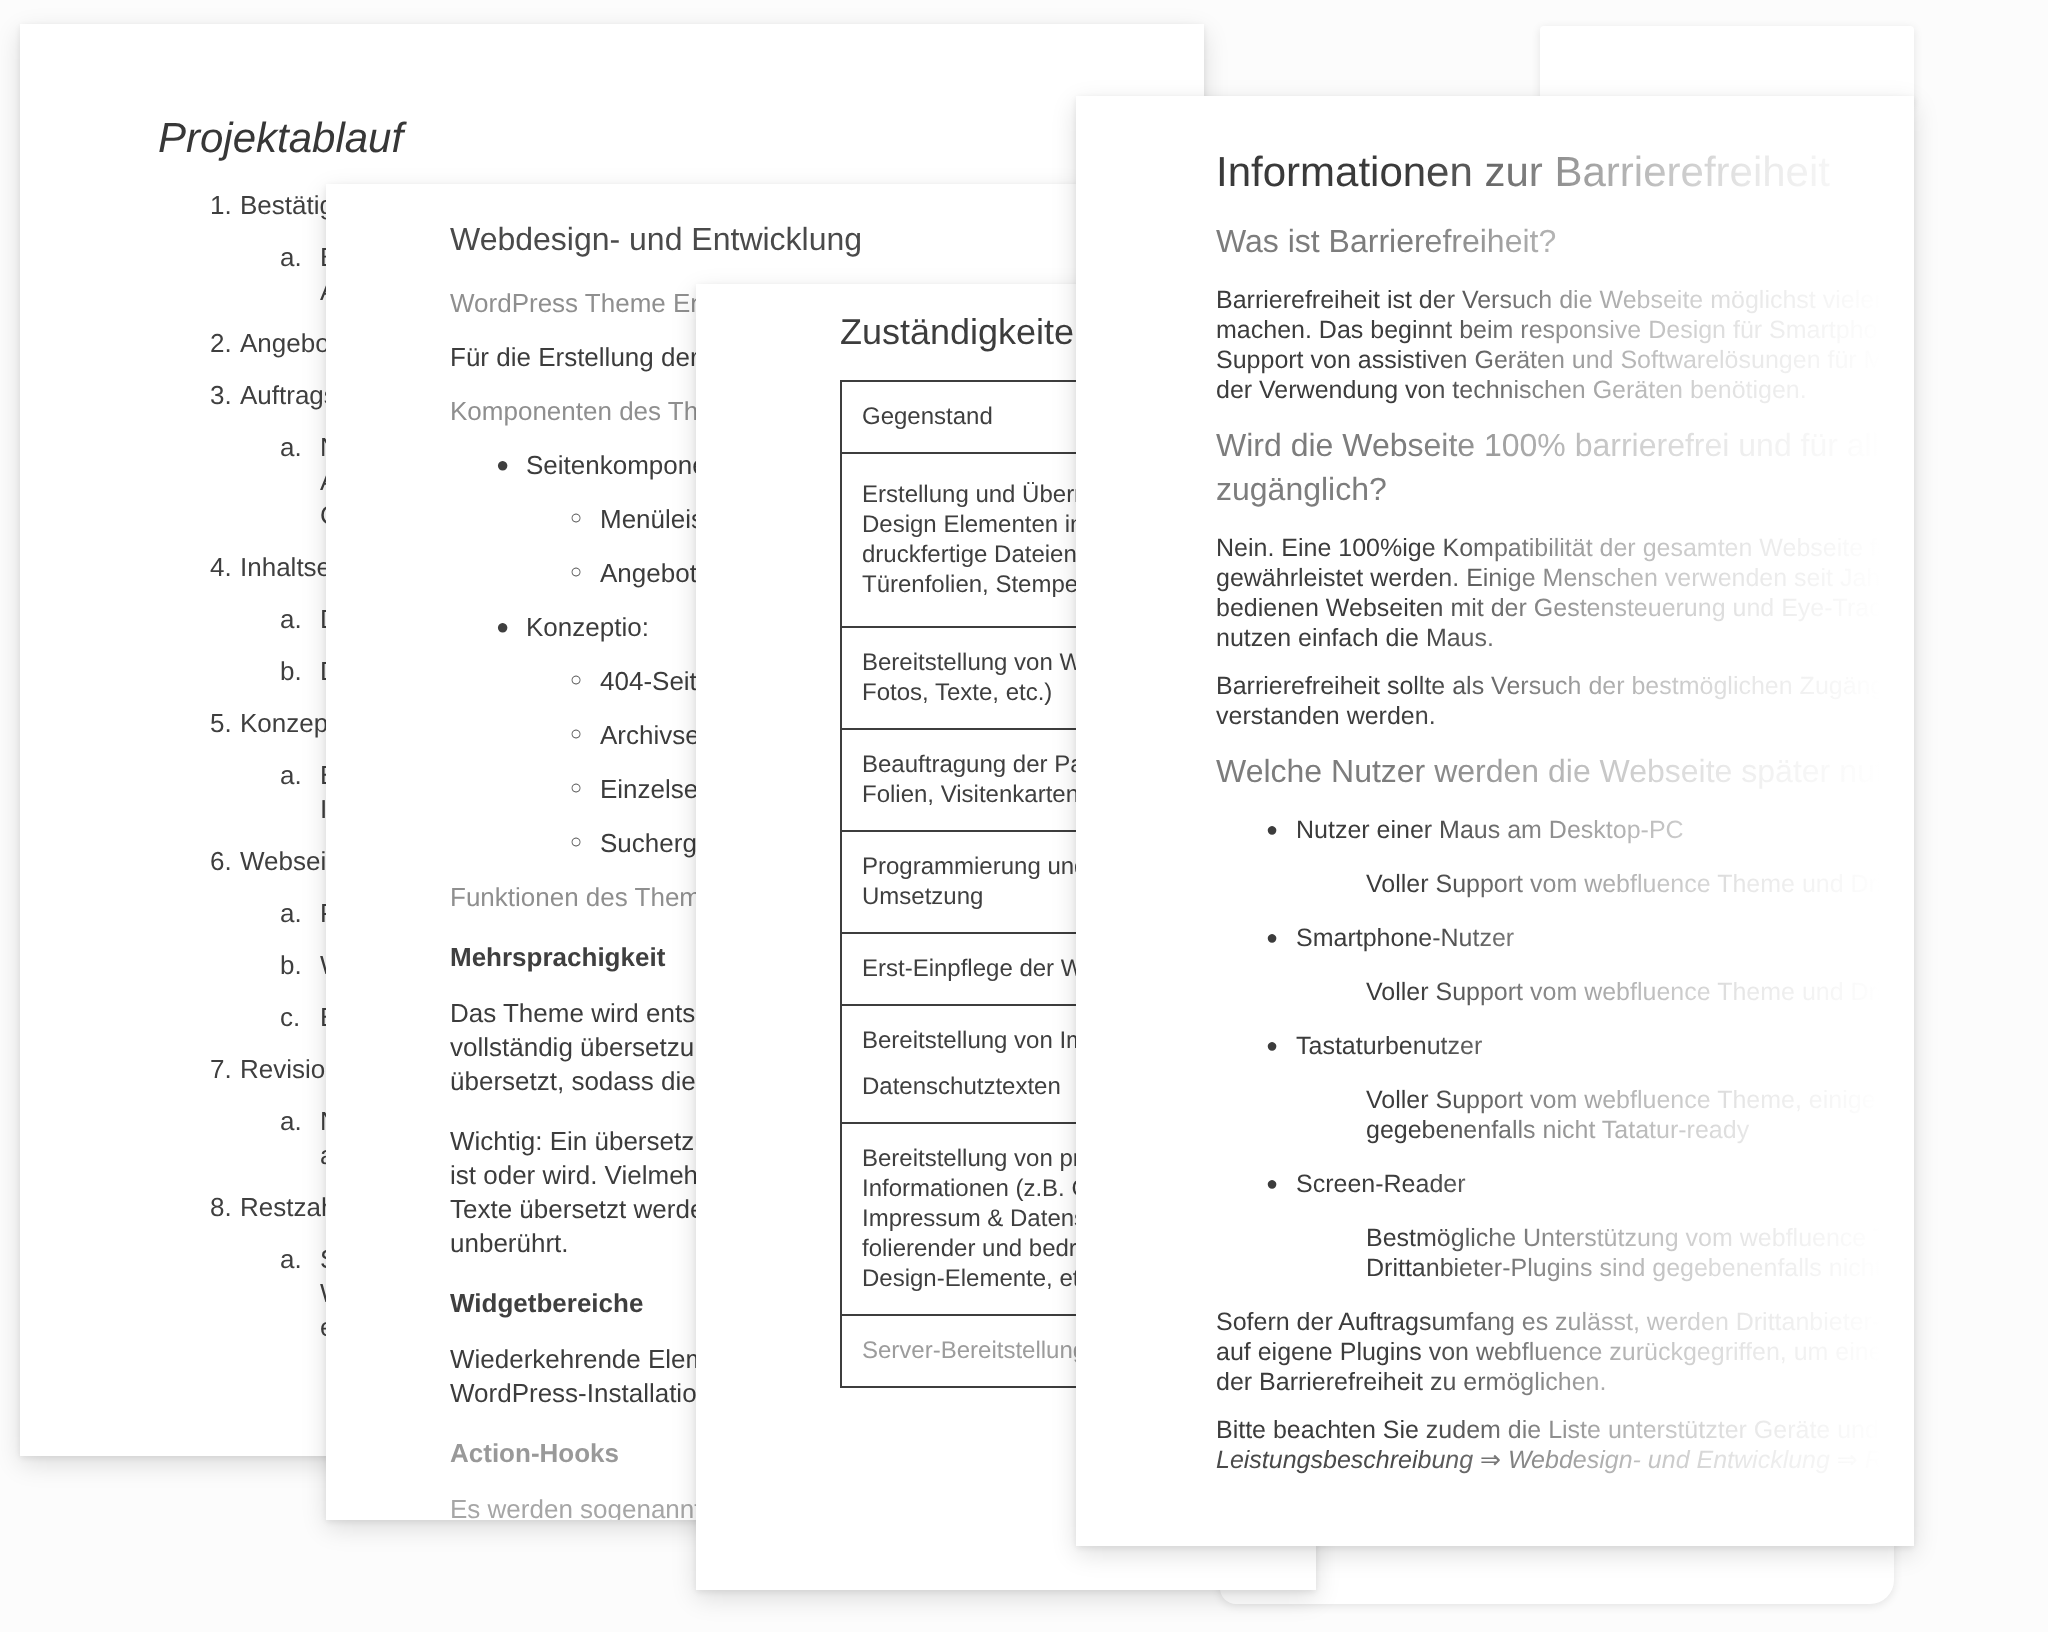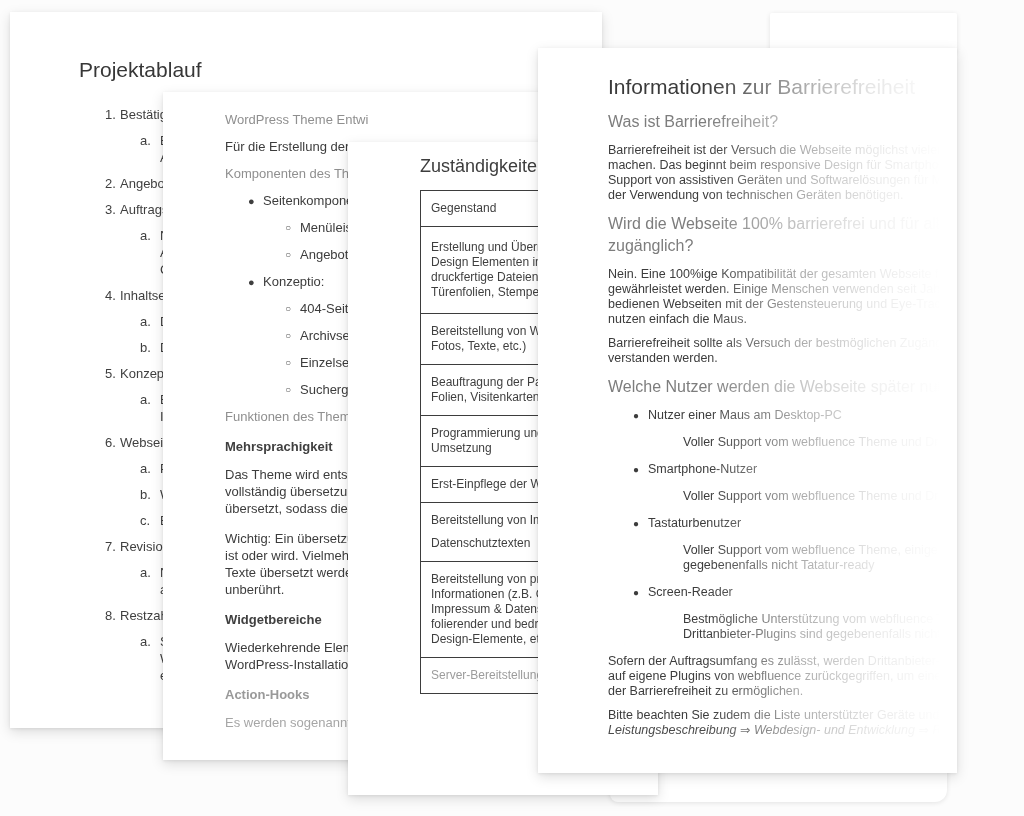--- a/index.html
+++ b/index.html
@@ -10,21 +10,21 @@
     color:#3c3c3c;
   }
   .page{position:absolute;background:#ffffff;box-sizing:border-box;
         box-shadow:0 4px 12px rgba(0,0,0,0.13), 0 1px 3px rgba(0,0,0,0.08);}
   .sliver{position:absolute;background:#ffffff;box-shadow:0 1px 5px rgba(0,0,0,0.10);}
   #sliver-top{left:770px;top:13px;width:187px;height:40px;z-index:5;border-radius:2px;}
   #sliver-bottom{left:610px;top:768px;width:337px;height:34px;z-index:5;border-radius:0 0 12px 8px;}
 
   
   #p1{left:10px;top:12px;width:592px;height:716px;z-index:10;padding:46px 0 0 69px;overflow:hidden;}
-  #p1 .title{font-size:21px;color:#373737;margin-bottom:24px;}
+  #p1 .title{font-size:21px;color:#373737;margin-bottom:12px;font-style:italic;}
   #p1 .blk{font-size:13px;line-height:17px;margin-bottom:9px;color:#3f3f3f;display:flex;white-space:nowrap;}
   #p1 .lv1{margin-left:26px;}
   #p1 .lv2{margin-left:61px;}
   #p1 .mk1{display:inline-block;width:15px;flex:none;}
   #p1 .mk2{display:inline-block;width:20px;flex:none;}
 
   
   #p2{left:163px;top:92px;width:380px;height:668px;z-index:20;padding:20px 0 0 62px;overflow:hidden;}
   #p2 .h{font-size:16px;color:#4a4a4a;margin-bottom:14px;white-space:nowrap;}
   #p2 .l{font-size:13px;line-height:16px;margin-bottom:11px;white-space:nowrap;}
@@ -161,20 +161,21 @@
           <span>
             <div>So</div>
             <div>We</div>
             <div>ent</div>
           </span>
         </div>
     </div>
   </div>
 
   <div class="page" id="p2">
+    <div class="h">Webdesign- und Entwicklung</div>
     <div class="l g">WordPress Theme Entwi</div>
     <div class="l">Für die Erstellung der Webs</div>
     <div class="l g">Komponenten des Themes</div>
     <div class="l bl">
         <span class="mk">●</span>
         <span>Seitenkomponenten</span>
       </div>
     <div class="l bl2">
         <span class="mko">○</span>
         <span>Menüleiste</span>

